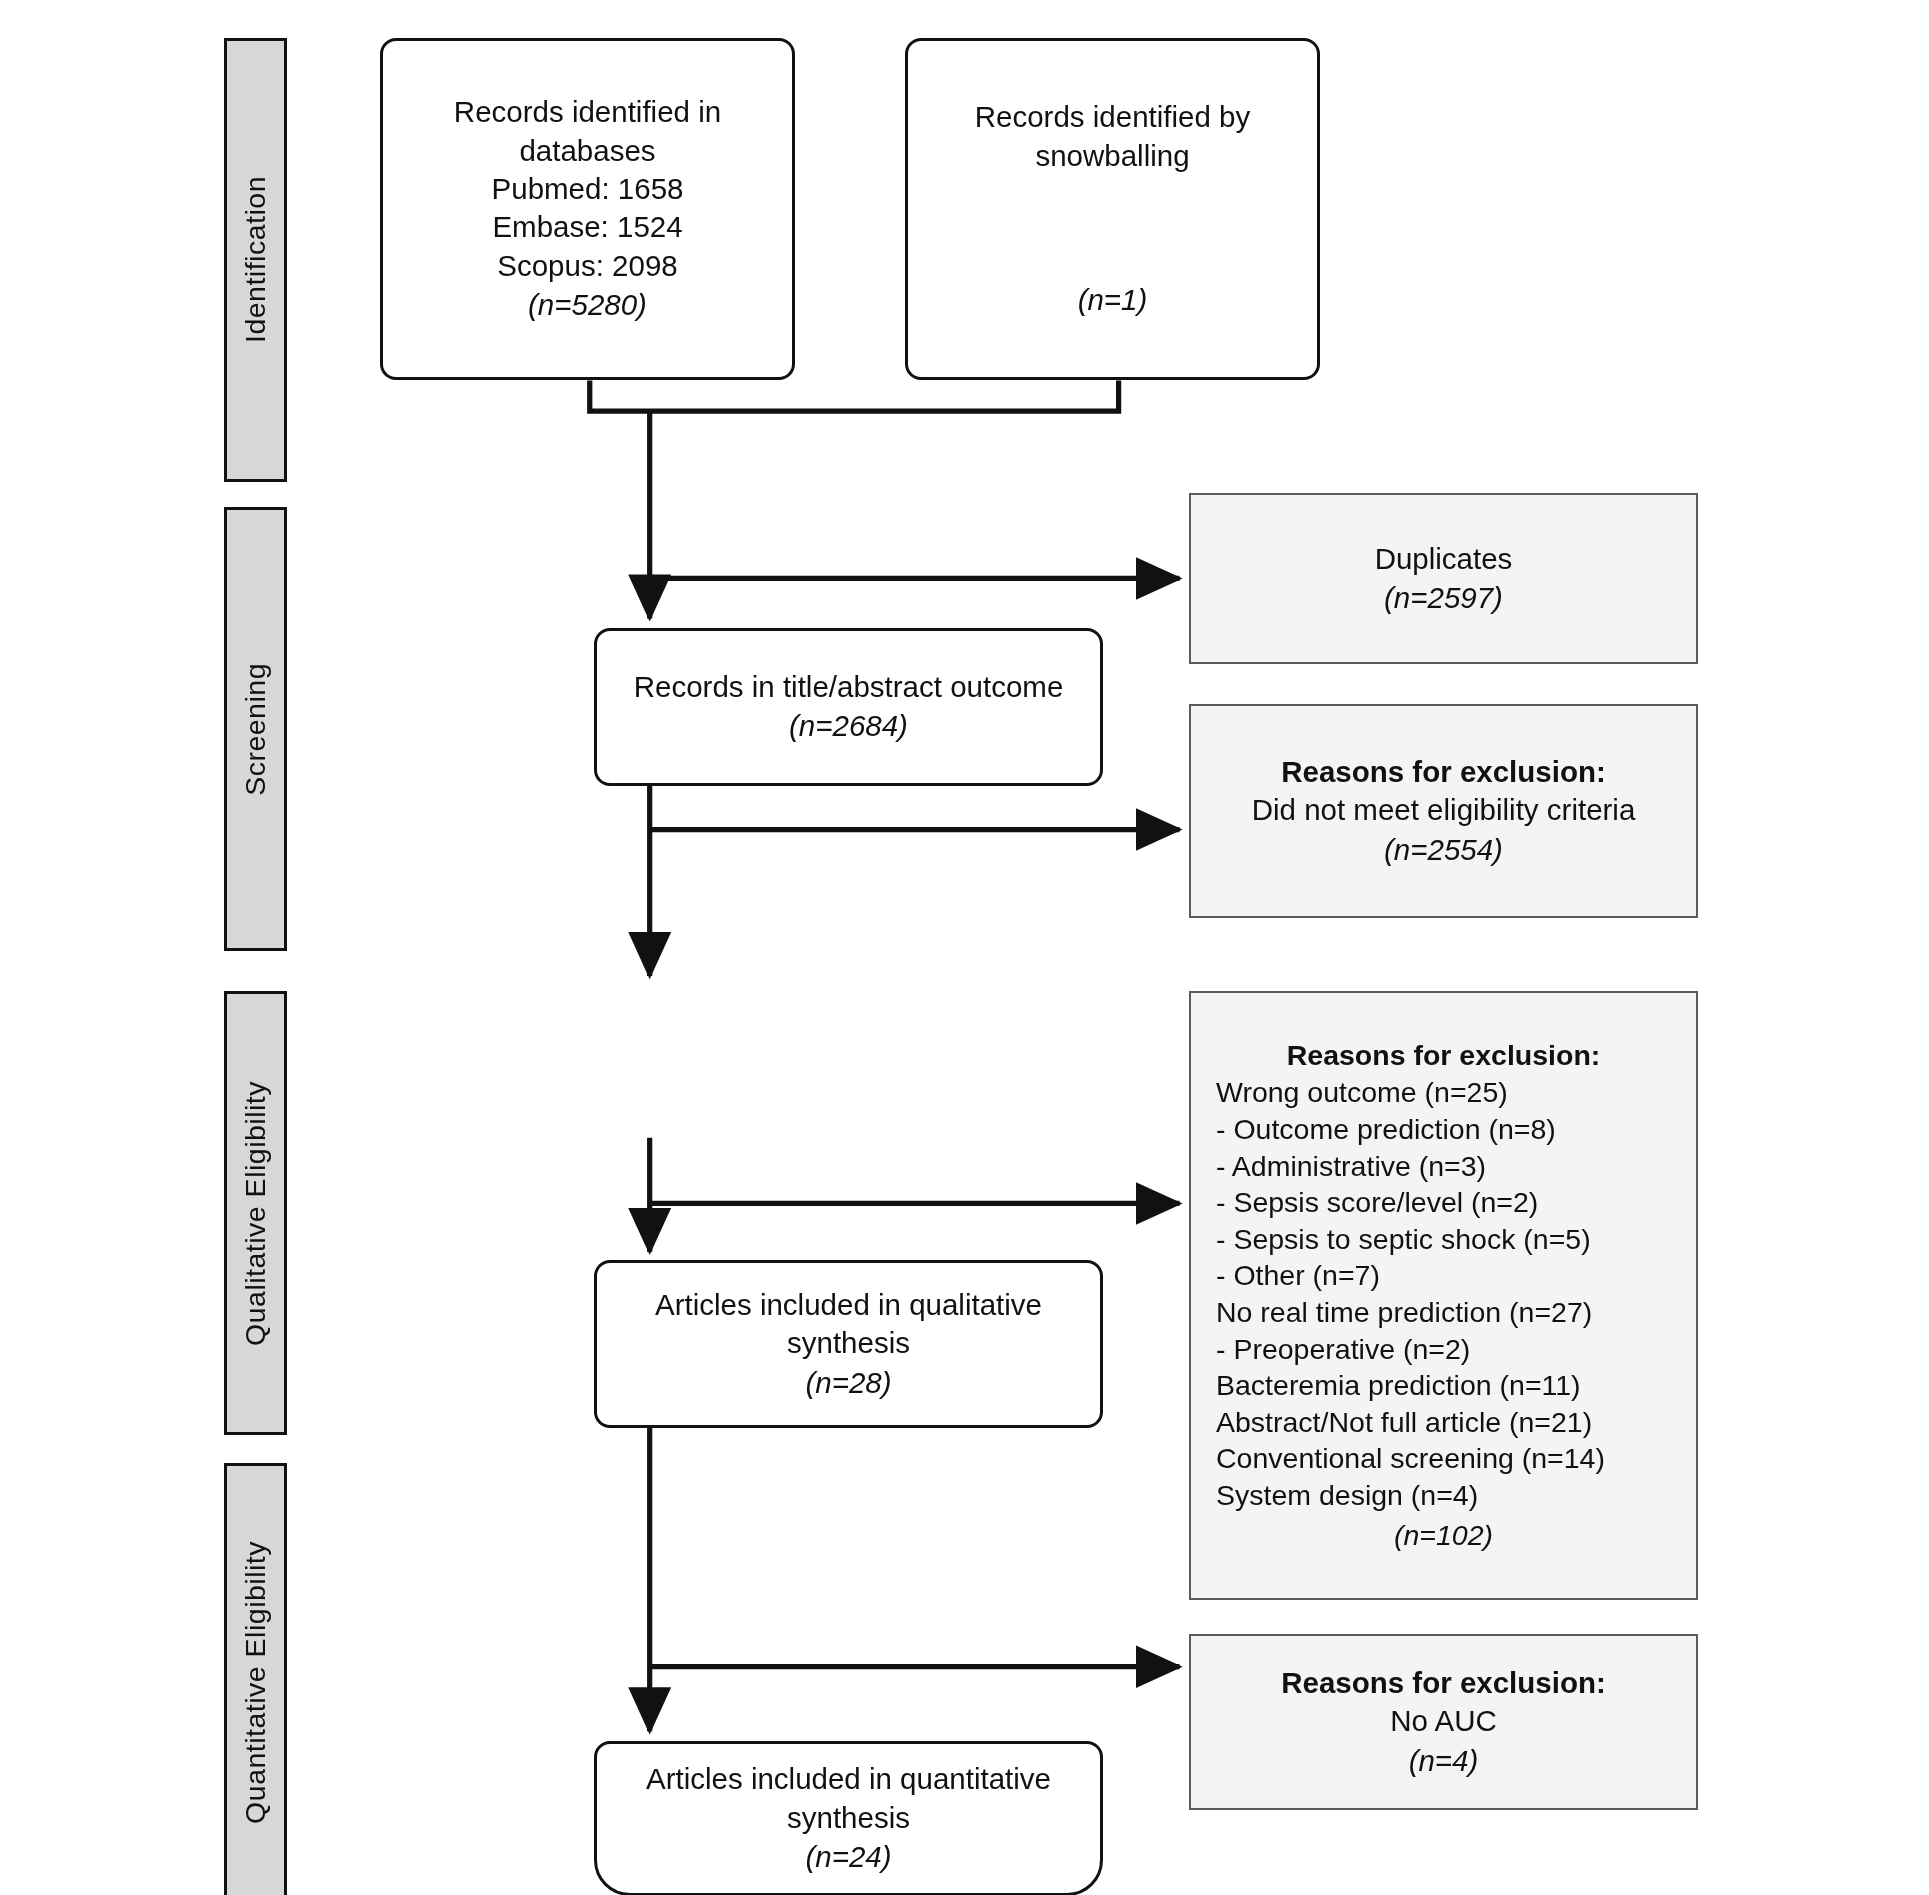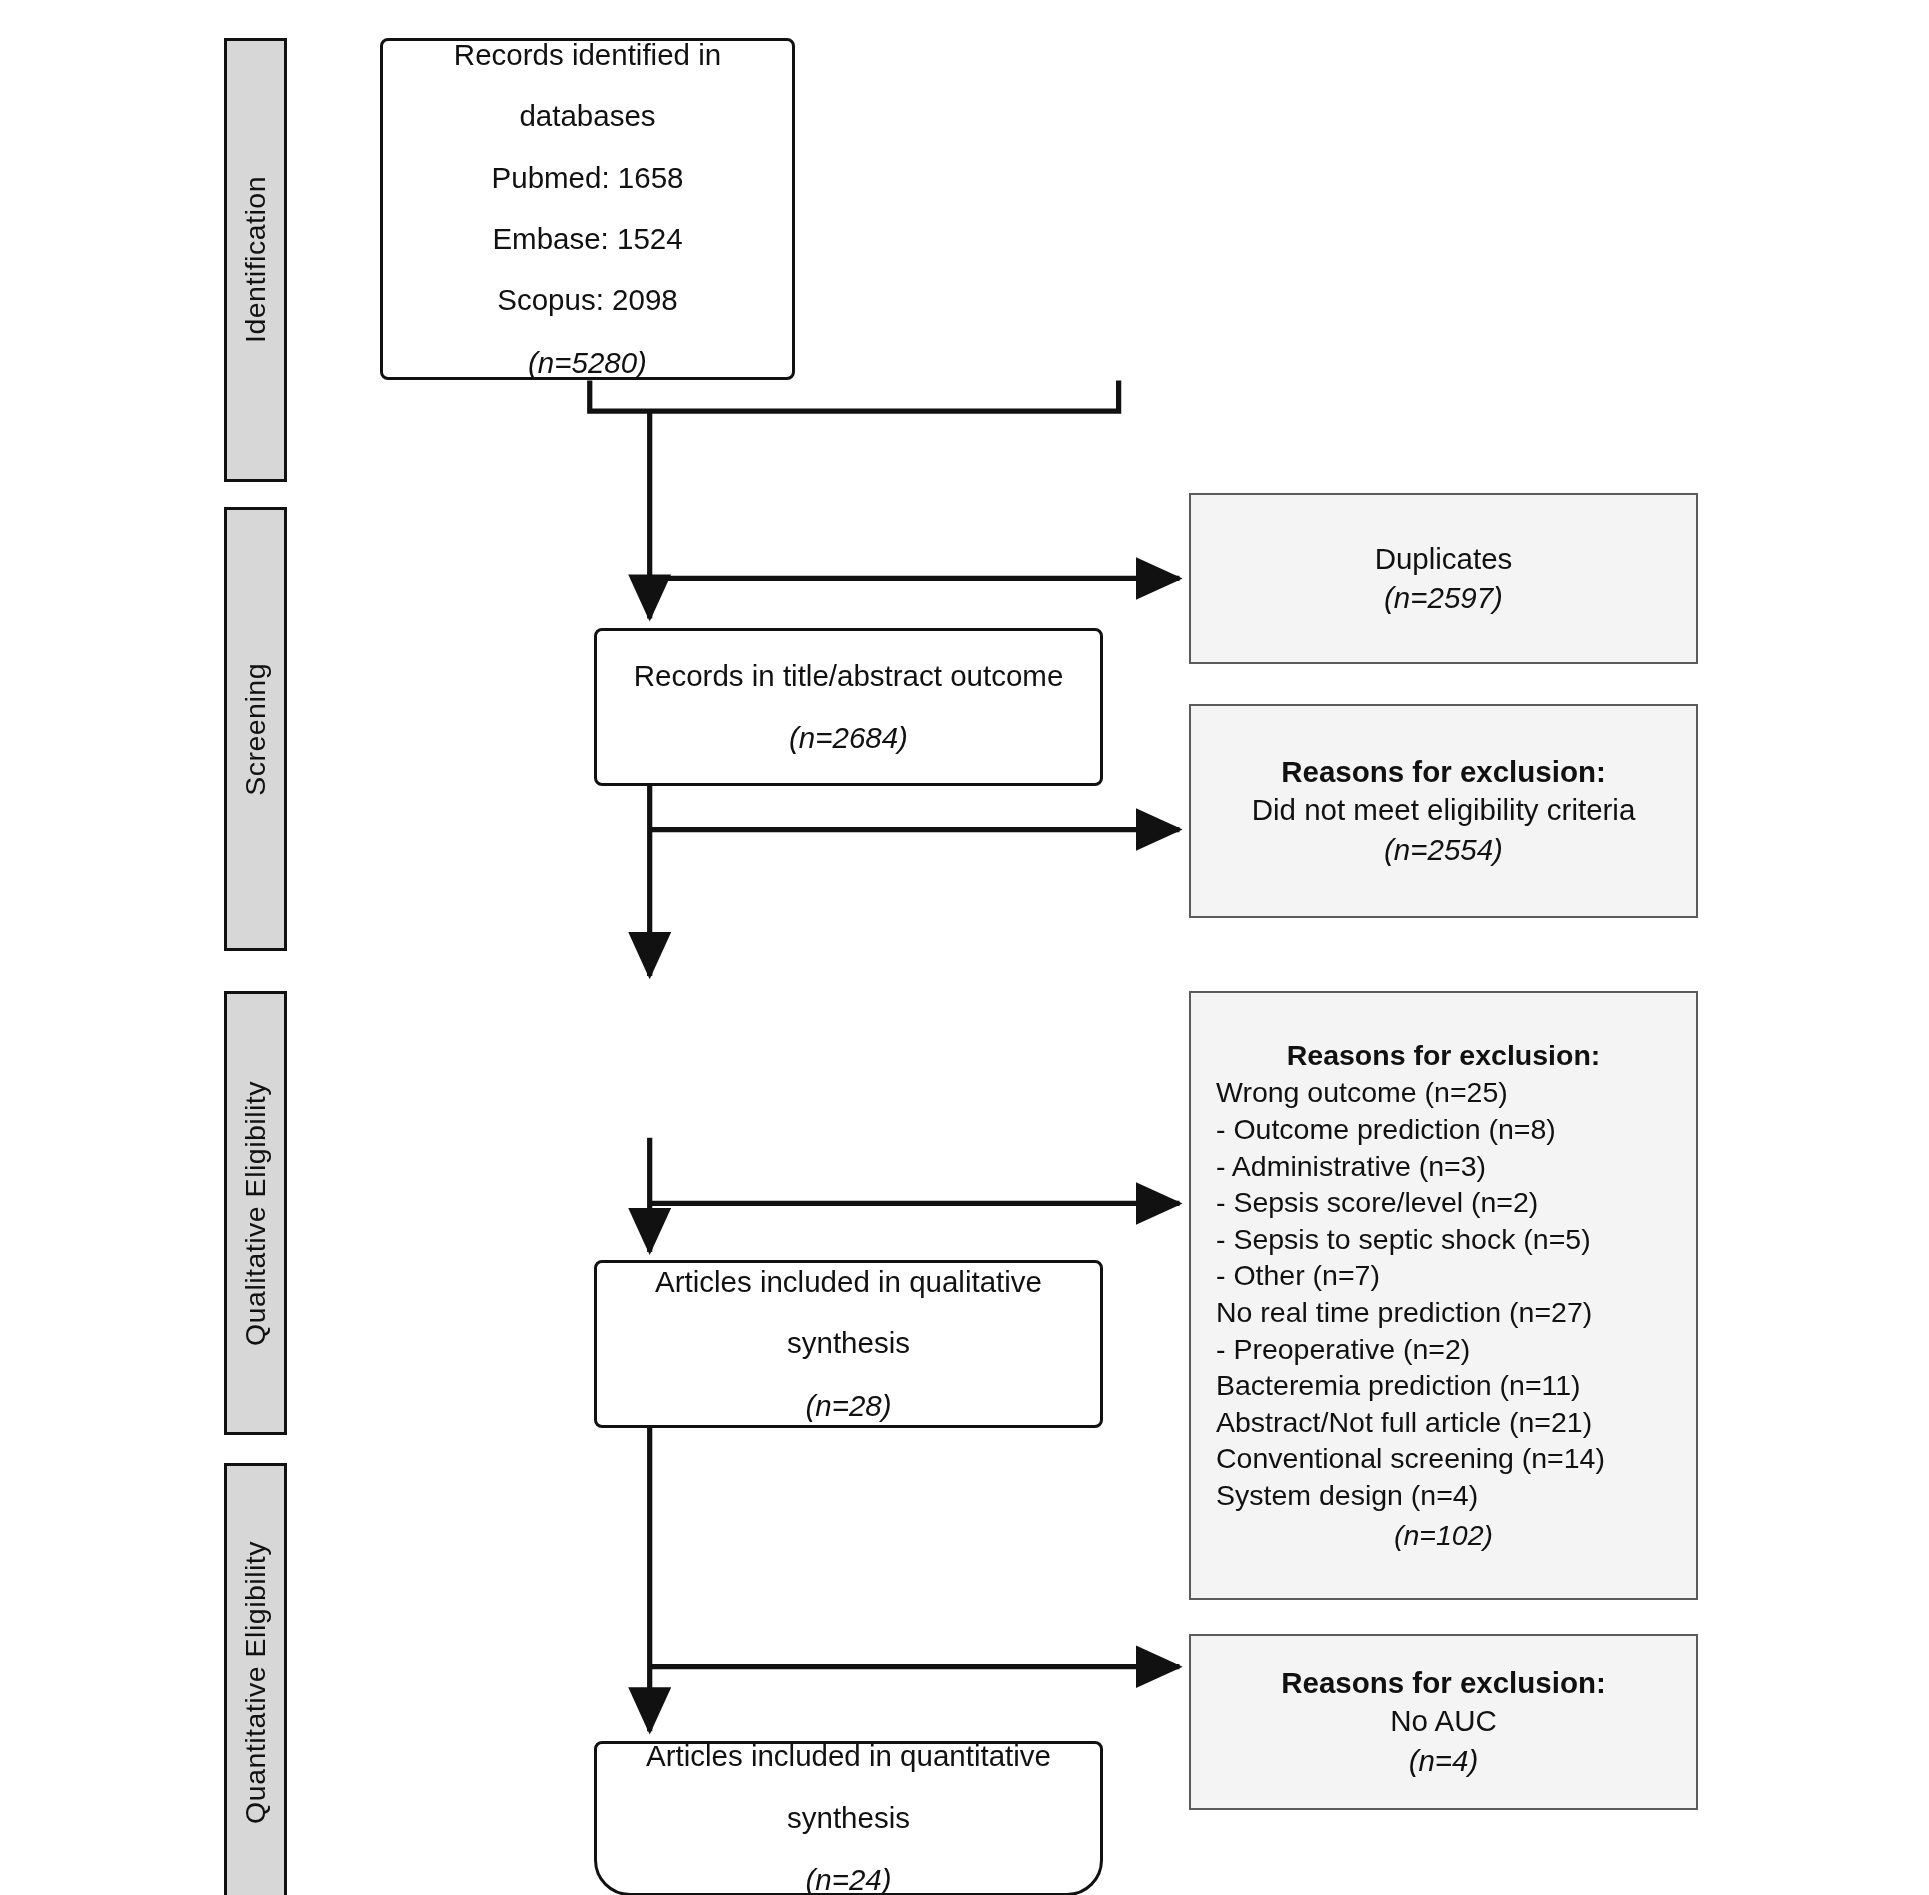--- a/index.html
+++ b/index.html
@@ -11,23 +11,23 @@
   .band{
     position:absolute;background:#d7d7d7;border:3.8px solid #111;
     display:flex;align-items:center;justify-content:center;
   }
   .band span{
     writing-mode:vertical-rl;transform:rotate(180deg);
     font-size:28.5px;letter-spacing:0.5px;white-space:nowrap;color:#111;
   }
 
   .rbox{
-    position:absolute;background:#fff;border:3.8px solid #111;border-radius:8px;
+    position:absolute;background:#fff;border:3.8px solid #111;border-radius:16px;
     display:flex;flex-direction:column;align-items:center;justify-content:center;
-    text-align:center;padding:5.7px 17px;box-sizing:border-box;gap:23px;
+    text-align:center;padding:5.7px 17px;box-sizing:border-box;
   }
   .gbox{
     position:absolute;background:#f4f4f4;border:2.9px solid #5b5b5b;
     display:flex;flex-direction:column;justify-content:center;
     box-sizing:border-box;padding:7.6px 25px;
   }
   .gbox.center{align-items:center;text-align:left;}
   .gbox.listbox{align-items:flex-start;text-align:left;}
 
   .ln{font-size:29.5px;line-height:1.30;white-space:nowrap;}
@@ -81,20 +81,25 @@
 
   <div class="rbox" style="left:380px;top:38px;width:415px;height:342px;">
     <div class="ln">Records identified in</div>
     <div class="ln">databases</div>
     <div class="ln">Pubmed: 1658</div>
     <div class="ln">Embase: 1524</div>
     <div class="ln">Scopus: 2098</div>
     <div class="nval">(n=5280)</div>
   </div>
 
+  <div class="rbox" style="left:905px;top:38px;width:415px;height:342px;">
+    <div class="ln">Records identified by</div>
+    <div class="ln">snowballing</div>
+    <div class="nval" style="margin-top:105px;">(n=1)</div>
+  </div>
 
   <div class="gbox center" style="left:1189px;top:493px;width:509px;height:171px;">
     <div class="ln">Duplicates</div>
     <div class="nval">(n=2597)</div>
   </div>
 
   <div class="rbox" style="left:594px;top:628px;width:509px;height:158px;">
     <div class="ln">Records in title/abstract outcome</div>
     <div class="nval">(n=2684)</div>
   </div>

